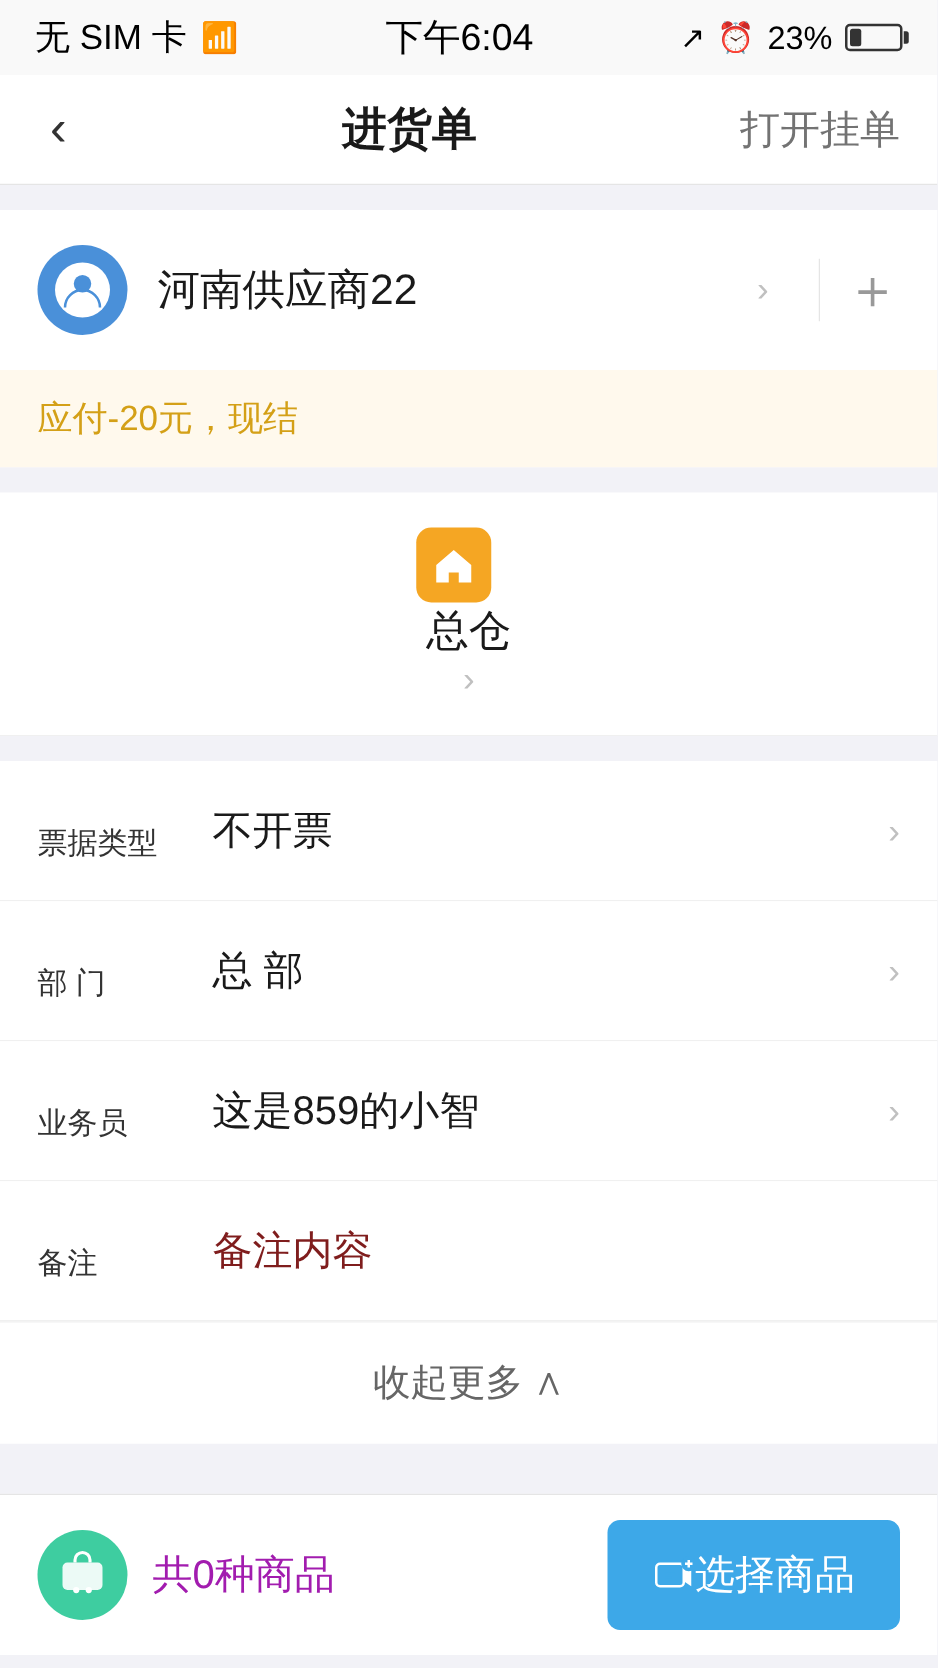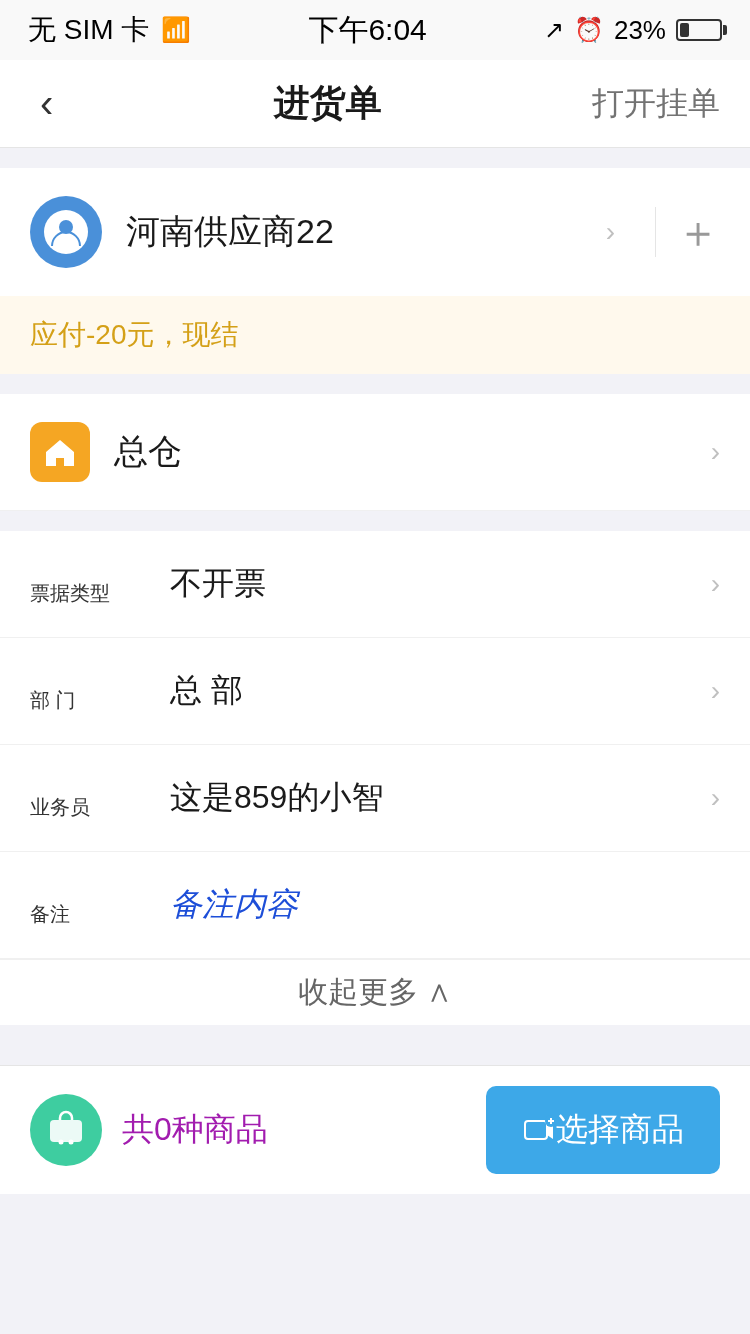--- a/index.html
+++ b/index.html
@@ -157,48 +157,48 @@
     .form-row {
       display: flex;
       align-items: center;
       padding: 30px 30px;
       background: #fff;
       border-bottom: 1px solid #f0f0f0;
       min-height: 90px;
     }
     .form-row:last-child { border-bottom: none; }
     .row-label {
-      font-size: 20px;
+      font-size: 24px;
       color: #333;
       width: 140px;
       flex-shrink: 0;
       margin-top: 19px;
     }
     .row-value {
       flex: 1;
       font-size: 32px;
       color: #1a1a1a;
     }
     .row-value.placeholder {
-      color: #1d4ed8;
-      font-style: italic;
+      color: #7f1d1d;
     }
     .row-chevron {
       font-size: 28px;
       color: #c0c0c0;
     }
 
     
     .warehouse-row {
       display: flex;
       align-items: center;
       padding: 28px 30px;
       background: #fff;
       border-bottom: 1px solid #f0f0f0;
       min-height: 90px;
+      flex-direction: column;
     }
     .warehouse-icon {
       width: 60px;
       height: 60px;
       border-radius: 12px;
       background: #f5a623;
       display: flex;
       align-items: center;
       justify-content: center;
       margin-right: 24px;
@@ -207,21 +207,21 @@
     .warehouse-name {
       flex: 1;
       font-size: 34px;
       color: #1a1a1a;
     }
 
     
     .collapse-row {
       background: #fff;
       text-align: center;
-      padding: 12px;
+      padding: 28px;
       font-size: 30px;
       color: #666;
       border-top: 1px solid #f0f0f0;
     }
 
     
     .bottom-bar {
       display: flex;
       align-items: center;
       background: #fff;

